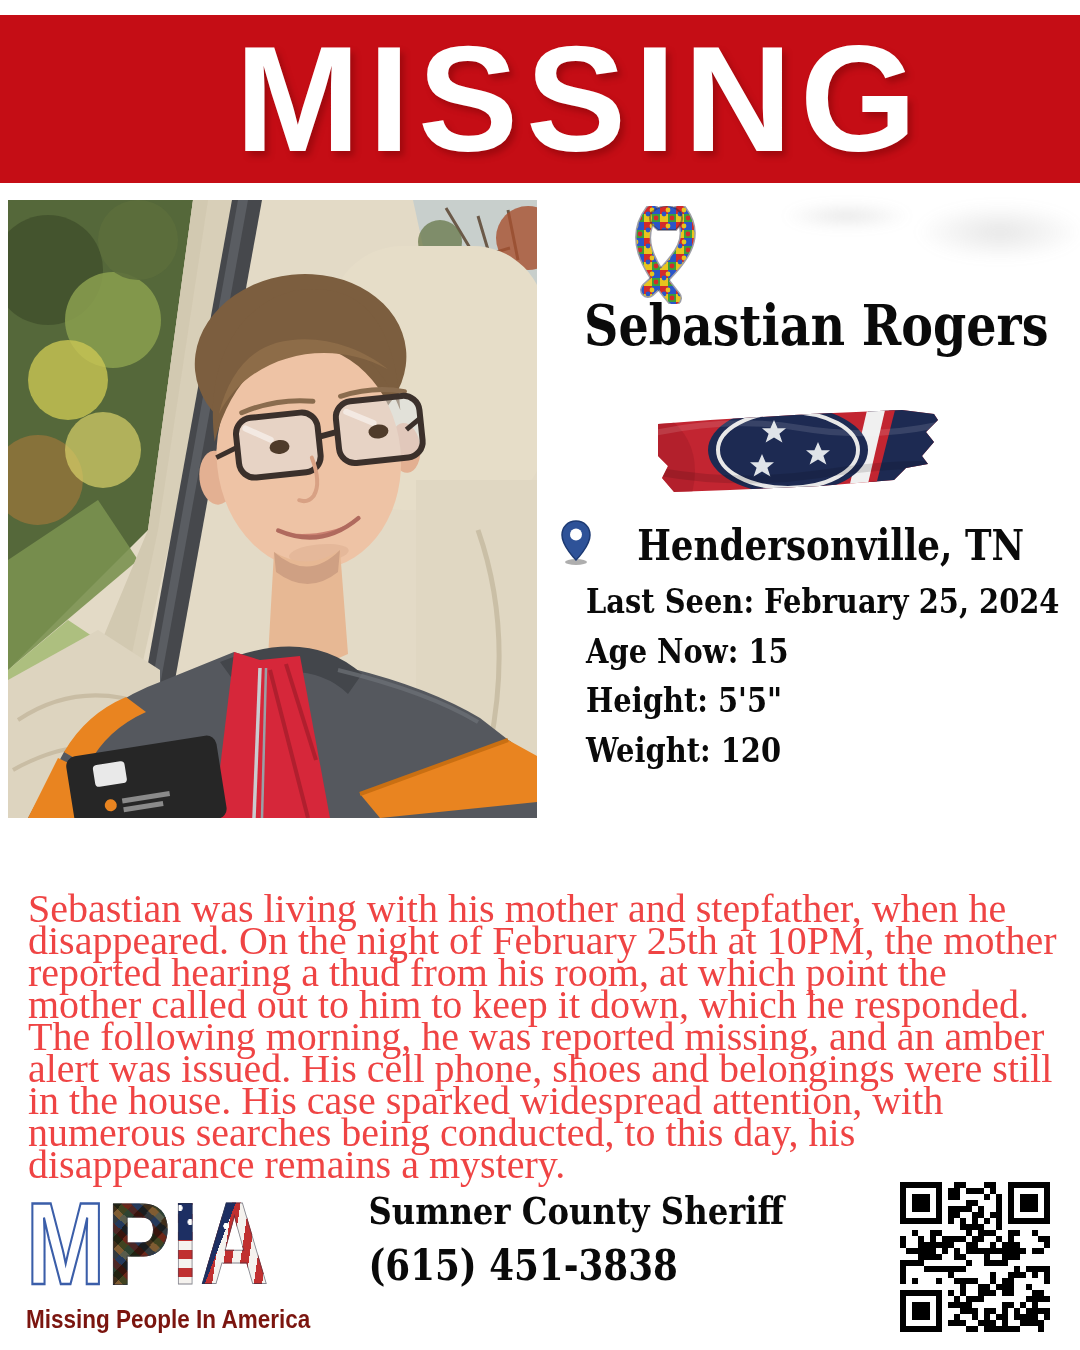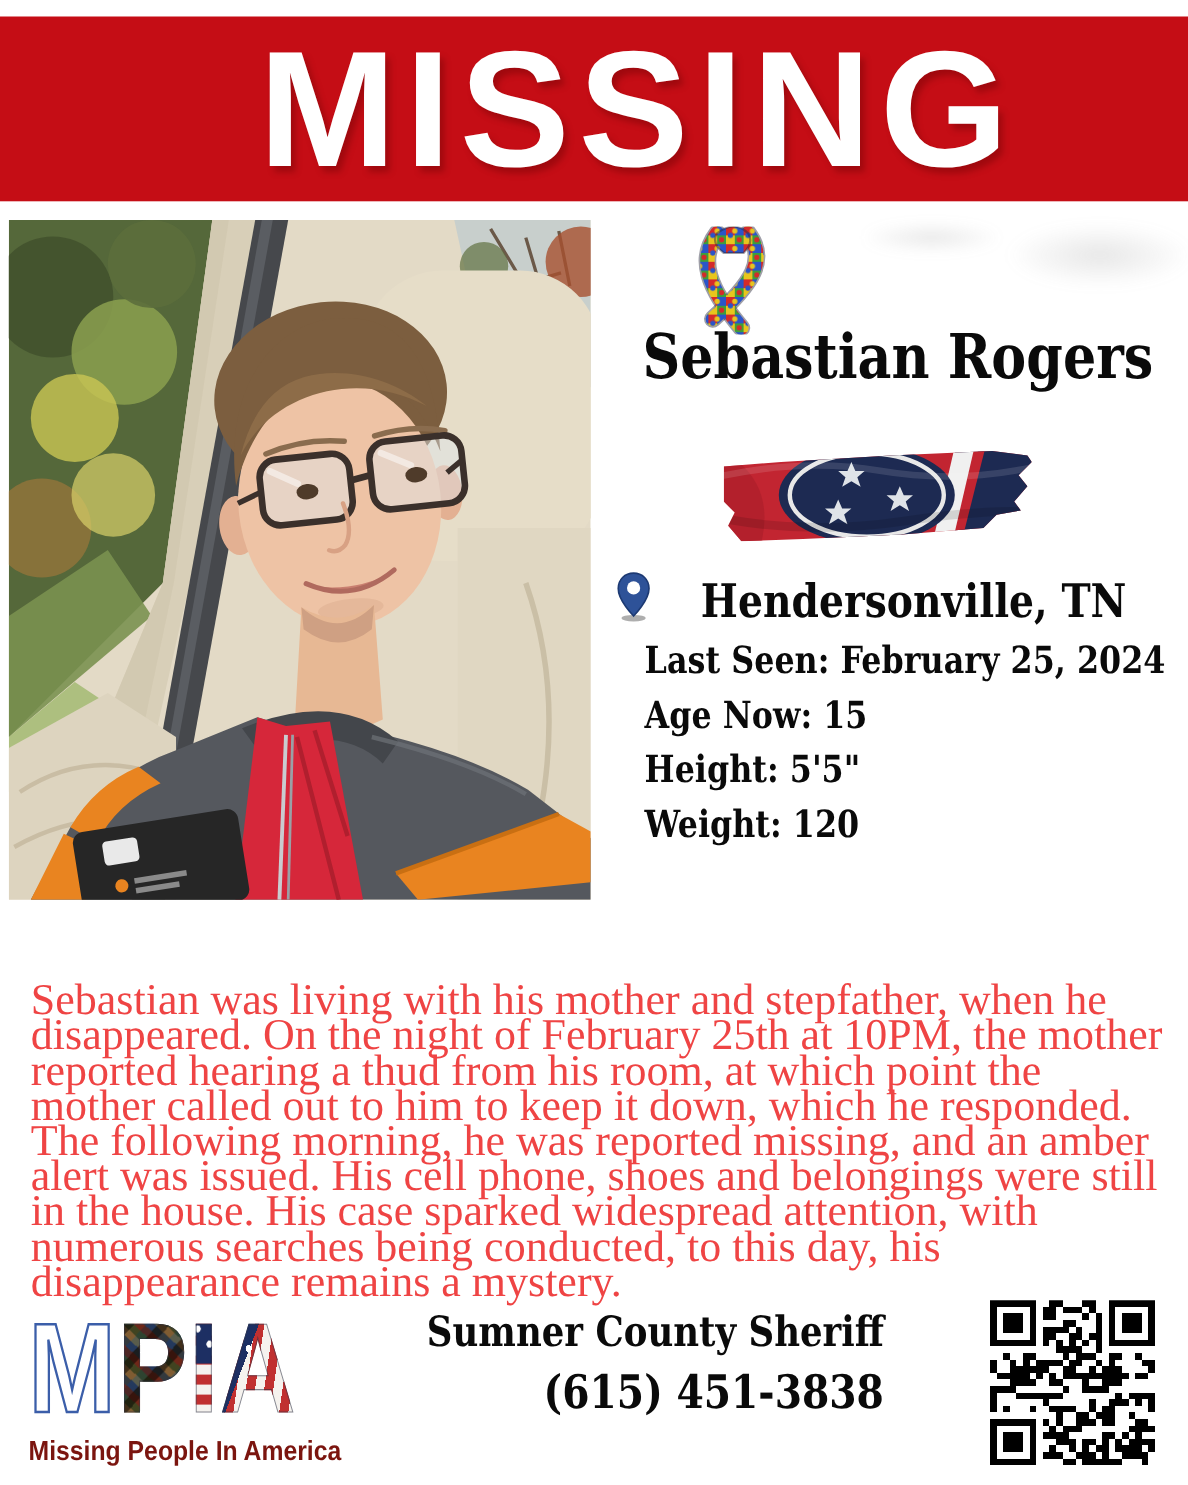--- a/index.html
+++ b/index.html
@@ -64,21 +64,21 @@
   .l-a{color:transparent;-webkit-background-clip:text;background-clip:text;
        -webkit-text-stroke:1px rgba(40,45,65,.55);
        background-image:
          radial-gradient(circle at 18% 14%,#fff 0 3.5px,transparent 4px),
          radial-gradient(circle at 38% 30%,#fff 0 3px,transparent 3.5px),
          linear-gradient(115deg,#1d2f63 0 36%,rgba(0,0,0,0) 36%),
          repeating-linear-gradient(100deg,#c03030 0 10px,#f5f2ee 10px 20px);}
   .mpia-tagline{margin-top:10px;font:bold 25px/26px "Liberation Sans",sans-serif;color:#7b150f;
                 transform:scaleX(.9);transform-origin:0 0;white-space:nowrap;}
 
-  .contact{position:absolute;left:330px;top:1188px;width:512px;text-align:right;}
+  .contact{position:absolute;left:330px;top:1188px;width:512px;text-align:left;}
   .contact-name{margin:0;font-family:"DejaVu Serif",serif;font-weight:bold;font-size:38px;
                 line-height:46px;color:#0a0a0a;transform:scaleX(.85);white-space:nowrap;}
   .contact-phone{margin:8px 0 0 0;font-family:"DejaVu Serif",serif;font-weight:bold;font-size:42px;
                 line-height:48px;color:#0a0a0a;transform:scaleX(.85);white-space:nowrap;}
 
   .qr{position:absolute;left:900px;top:1182px;width:150px;height:150px;background:#fff;}
   .qr svg{display:block;width:100%;height:100%;}
 </style>
 </head>
 <body>

